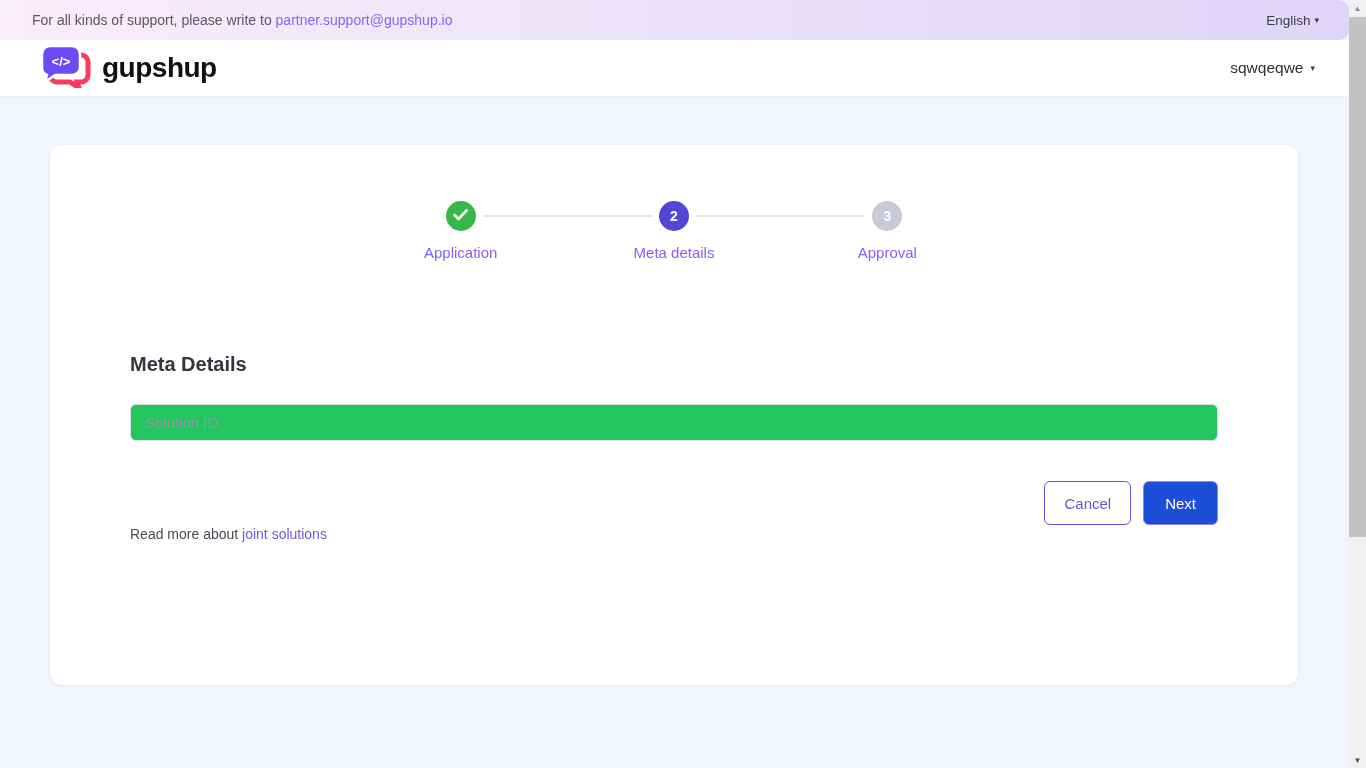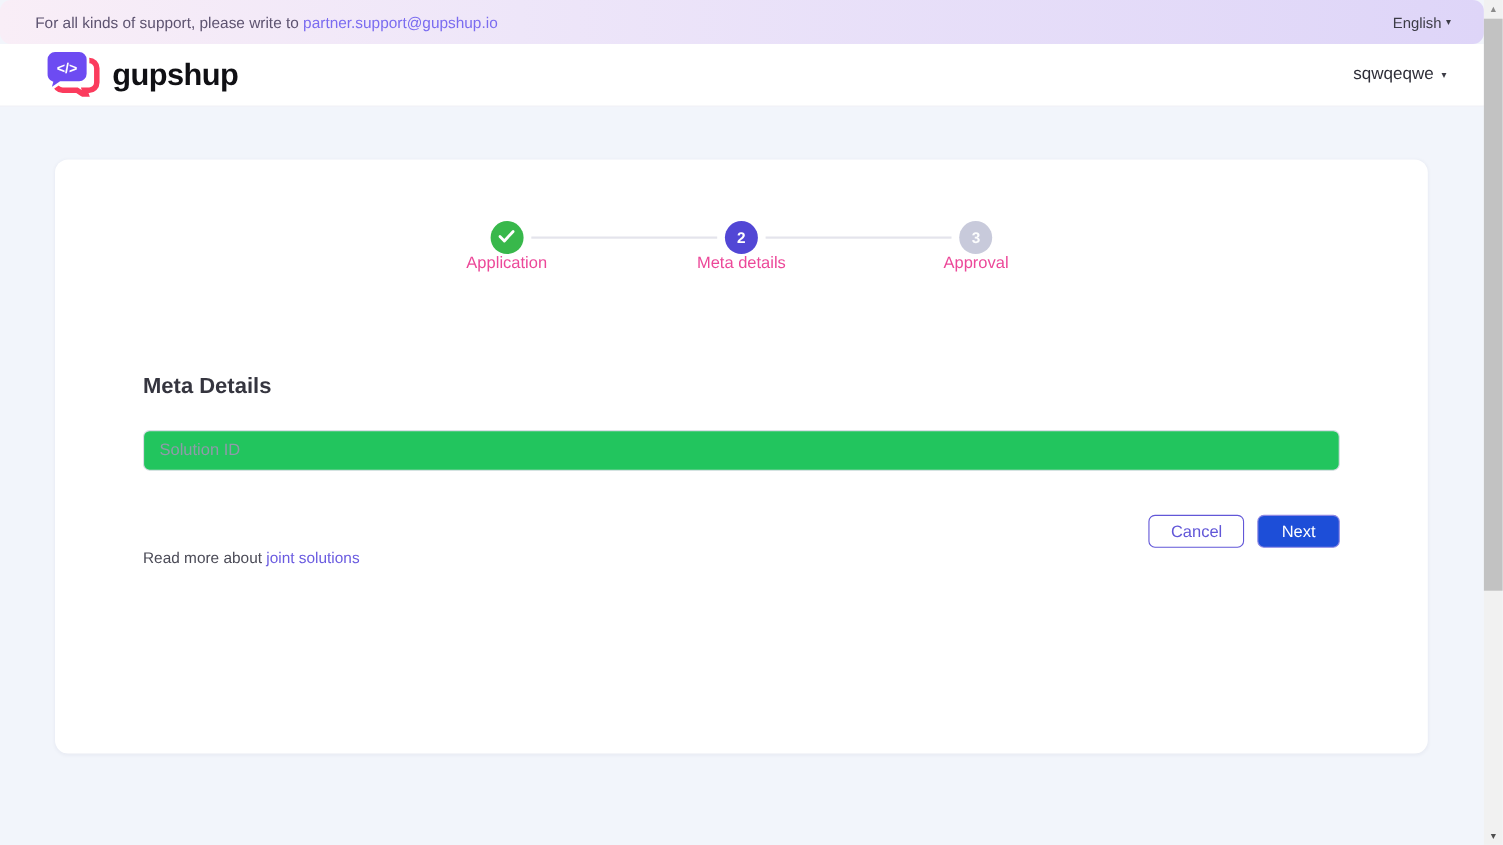--- a/index.html
+++ b/index.html
@@ -52,33 +52,33 @@
     height:2px; background:#e4e4ec;
   }
   .circle {
     width:30px; height:30px; border-radius:50%; margin:0 auto;
     display:flex; align-items:center; justify-content:center;
     font-size:14px; font-weight:700; color:#ffffff; position:relative; z-index:1;
   }
   .circle.completed { background:#38b84b; }
   .circle.active { background:#5247d5; }
   .circle.upcoming { background:#c8cadb; color:rgba(255,255,255,0.95); }
-  .step-label { font-size:15px; color:#ec4899; }
+  .step-label { margin-top:13px; font-size:15px; color:#8b5cf6; }
 
   
   .form-title { margin-top:92px; font-size:20px; font-weight:700; color:#35353f; }
   .fields { display:flex; gap:30px; margin-top:28px; }
   .field {
     flex:1; height:37px; border:1px solid #d9dee5; border-radius:6px;
     padding:0 14px; font-size:15px; color:#3a3a46; background:#22c55e; outline:none;
     font-family:"Liberation Sans", sans-serif;
   }
   .field::placeholder { color:#8f9aa9; }
   .actions { display:flex; justify-content:flex-end; gap:12px; margin-top:40px; }
-  .btn { height:30px; border-radius:6px; font-size:15px; cursor:pointer; font-family:"Liberation Sans", sans-serif; }
+  .btn { height:44px; border-radius:6px; font-size:15px; cursor:pointer; font-family:"Liberation Sans", sans-serif; }
   .btn-cancel { background:#ffffff; border:1px solid #6257d8; color:#6257d8; padding:0 19px; }
   .btn-next { background:#1d4ed8; border:1px solid #8d87e3; color:#ffffff; padding:0 21px; }
   .read-more { margin-top:1px; font-size:14px; color:#4b4b57; }
   .read-more a { color:#6a5be0; text-decoration:none; cursor:pointer; }
 
   
   .scrollbar {
     position:absolute; top:0; right:0; width:17px; height:768px; background:#f1f1f1;
   }
   .sb-arrow { position:absolute; left:0; width:17px; height:16px; display:flex; align-items:center; justify-content:center; font-size:8px; color:#8b8b8b; }

